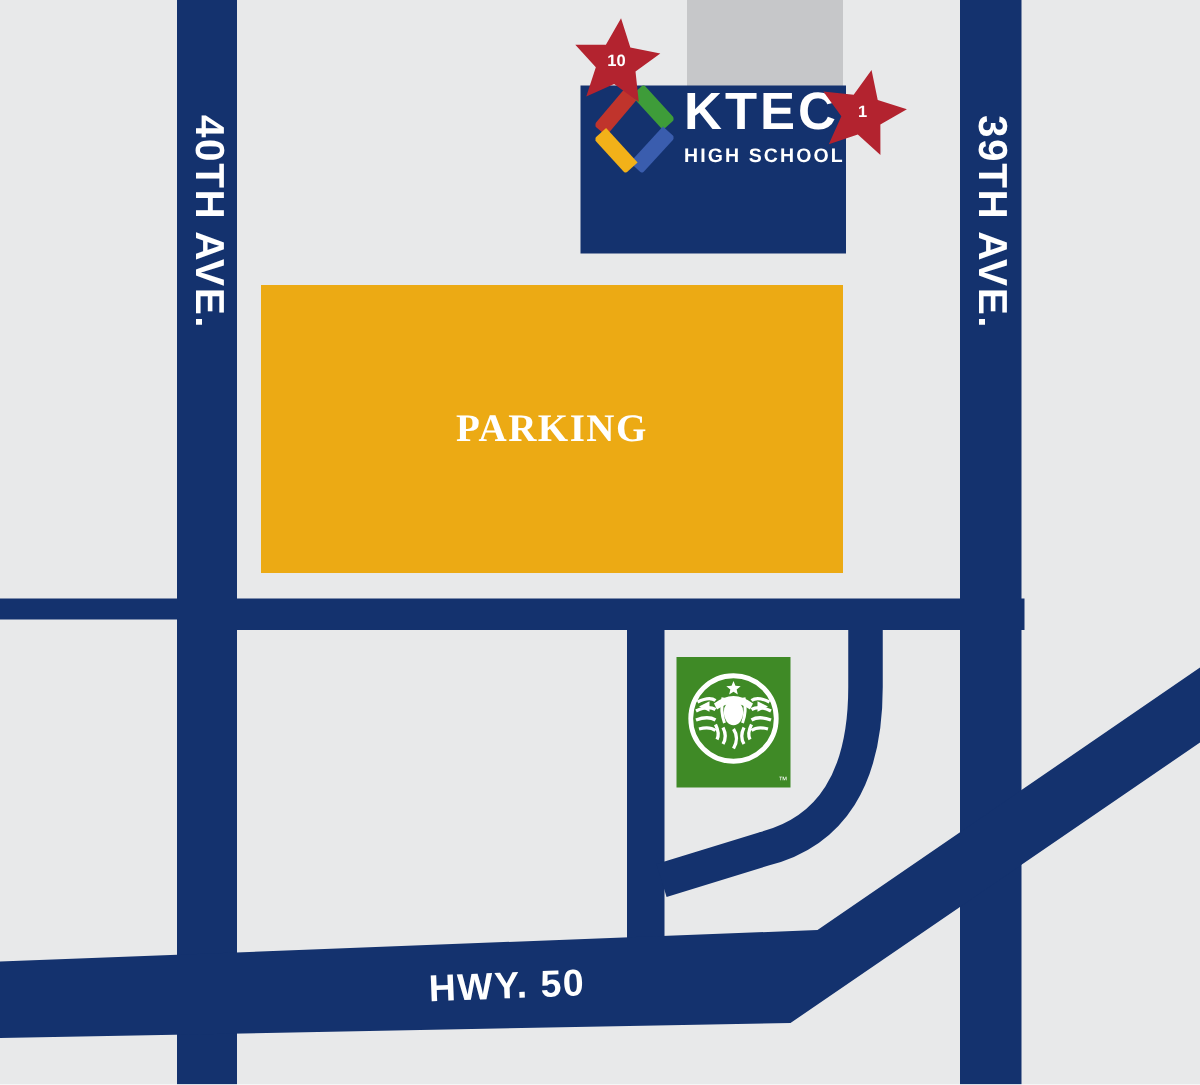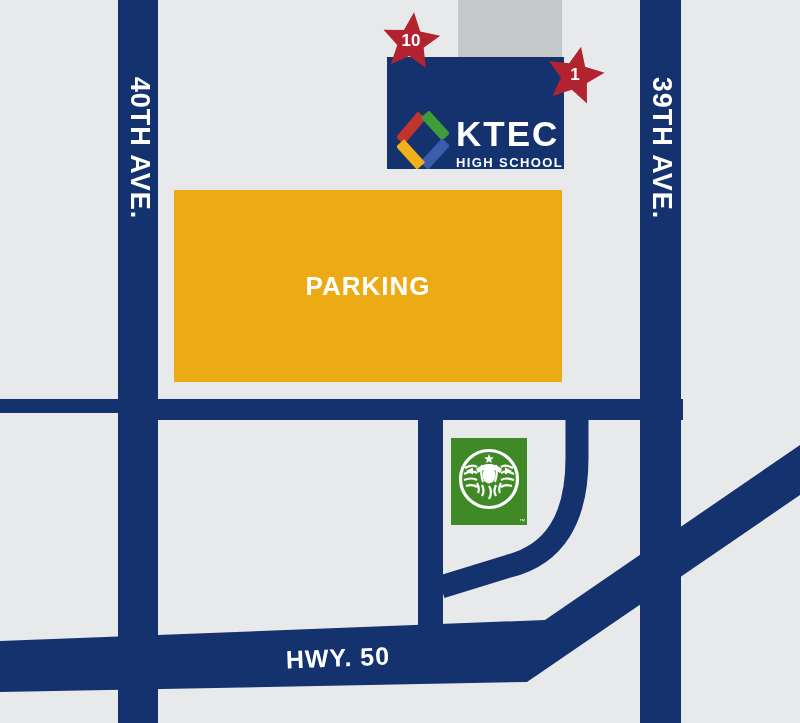--- a/index.html
+++ b/index.html
@@ -4,30 +4,30 @@
 <style>
   html,body{margin:0;padding:0;background:#fff;}
   .map{
     position:relative;width:800px;height:723px;overflow:hidden;
     background:#e8e9ea;font-family:"Liberation Sans",sans-serif;
   }
   .roads-layer{position:absolute;left:0;top:0;z-index:1;}
   .bldg{position:absolute;left:458px;top:0;width:104px;height:62px;background:#c6c7c9;z-index:2;}
   .sign{
     position:absolute;left:387px;top:57px;width:177px;height:112px;background:#14326e;z-index:3;
-    display:flex;align-items:flex-end;box-sizing:border-box;padding-left:10px;gap:7px;
+    display:flex;align-items:flex-start;box-sizing:border-box;padding-left:10px;gap:7px;
   }
   .sign-text{display:flex;flex-direction:column;line-height:1;}
   .sign-name{font-size:35px;font-weight:bold;color:#fff;letter-spacing:2px;}
   .sign-sub{font-size:13px;font-weight:bold;color:#fff;letter-spacing:1.4px;margin-top:5px;}
   .parking{
     position:absolute;left:174px;top:190px;width:388px;height:192px;background:#ecaa14;z-index:2;
     display:flex;align-items:center;justify-content:center;
   }
-  .parking-label{color:#fff;font-weight:bold;font-size:26px;letter-spacing:1px;}
+  .parking-label{color:#fff;font-weight:bold;font-size:26px;letter-spacing:1px;font-family:Liberation Serif, serif;}
   .sbux{position:absolute;left:451px;top:438px;width:76px;height:87px;background:#3f8a26;z-index:3;}
   .sbux svg{position:absolute;left:0;top:0;}
   .sbux-tm{position:absolute;right:2px;bottom:1px;color:#fff;font-size:6px;line-height:1;}
   .vlabel{
     position:absolute;z-index:4;color:#fff;font-weight:bold;font-size:27px;letter-spacing:1px;
     white-space:nowrap;transform:translate(-50%,-50%) rotate(90deg);
   }
   .vlabel.l40{left:139px;top:148px;}
   .vlabel.l39{left:661px;top:148px;}
   .hwylabel{
@@ -36,21 +36,21 @@
   }
   .star{
     position:absolute;width:64px;height:64px;z-index:5;
     display:flex;align-items:center;justify-content:center;
   }
   .star svg{position:absolute;left:0;top:0;}
   .star.s10{left:379px;top:9px;}
   .star.s10 svg{transform:rotate(6deg);}
   .star.s1{left:543px;top:43px;}
   .star.s1 svg{transform:rotate(12deg);}
-  .star-num{position:relative;color:#fff;font-weight:bold;font-size:17px;z-index:1;}
+  .star-num{position:relative;color:#fff;font-weight:bold;font-size:11px;z-index:1;}
 </style>
 </head>
 <body>
 
 <div class="map">
 
   <svg class="roads-layer" width="800" height="723" viewBox="0 0 800 723">
     <rect x="118" y="0" width="40" height="723" fill="#14326e"></rect>
     <rect x="640" y="0" width="41" height="723" fill="#14326e"></rect>
     <rect x="0" y="399" width="118" height="14" fill="#14326e"></rect>

